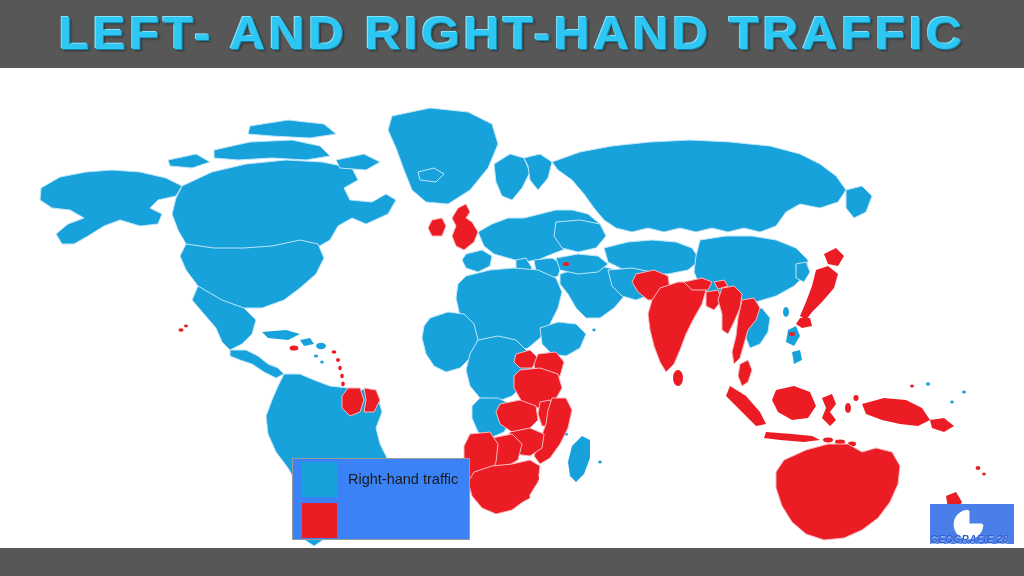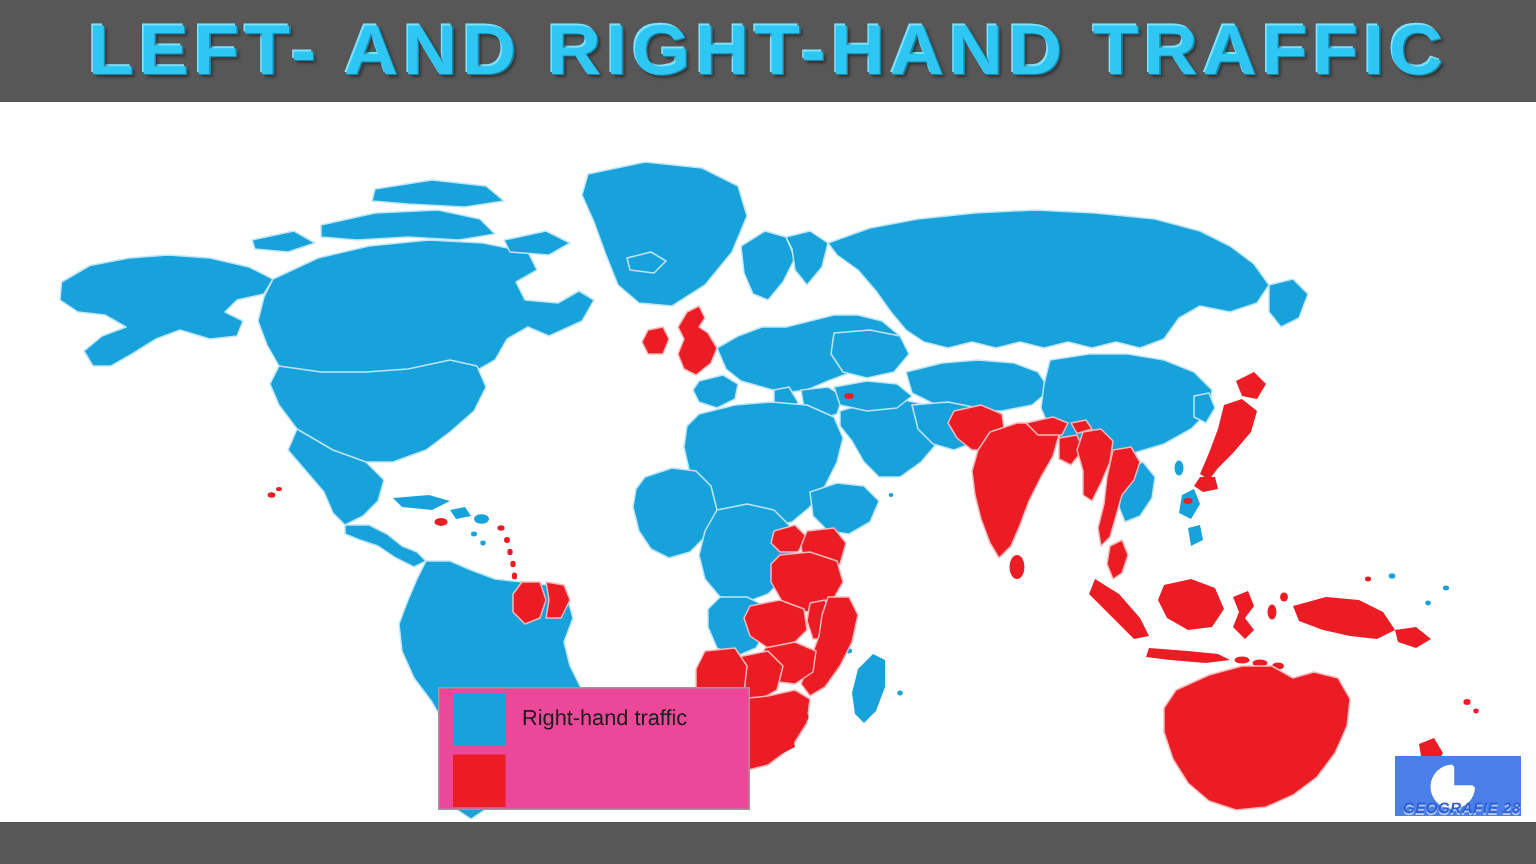--- a/index.html
+++ b/index.html
@@ -67,23 +67,23 @@
     width: 1024px;
     height: 480px;
     background: #ffffff;
   }
   #world-map { display: block; width: 1024px; height: 480px; }
 
   
   #legend {
     position: absolute;
     left: 292px; top: 458px;
-    width: 208px;
+    width: 178px;
     height: 82px;
-    background: #ec4899;
+    background: #3b82f6;
     border: 1px solid #9a9a9a;
     box-sizing: border-box;
   }
   .legend-row {
     position: absolute;
     left: 0;
     height: 41px;
     width: 178px;
   }
   .legend-row.r0 { top: 0; }
@@ -114,21 +114,21 @@
     position: absolute;
     left: 0; top: 0;
     width: 84px; height: 40px;
     background: #4a7ee8;
   }
   #wm-pie { position: absolute; left: 22px; top: 4px; width: 33px; height: 33px; }
   #wm-text {
     position: absolute;
     left: 0; top: 30px;
     width: 84px;
-    text-align: right;
+    text-align: left;
     font-family: "Liberation Sans", sans-serif;
     font-style: italic;
     font-weight: bold;
     font-size: 10px;
     letter-spacing: 0.4px;
     color: #2f5fd0;
     text-shadow: 0 1px 0 rgba(255,255,255,0.6);
     white-space: nowrap;
   }
 </style>

